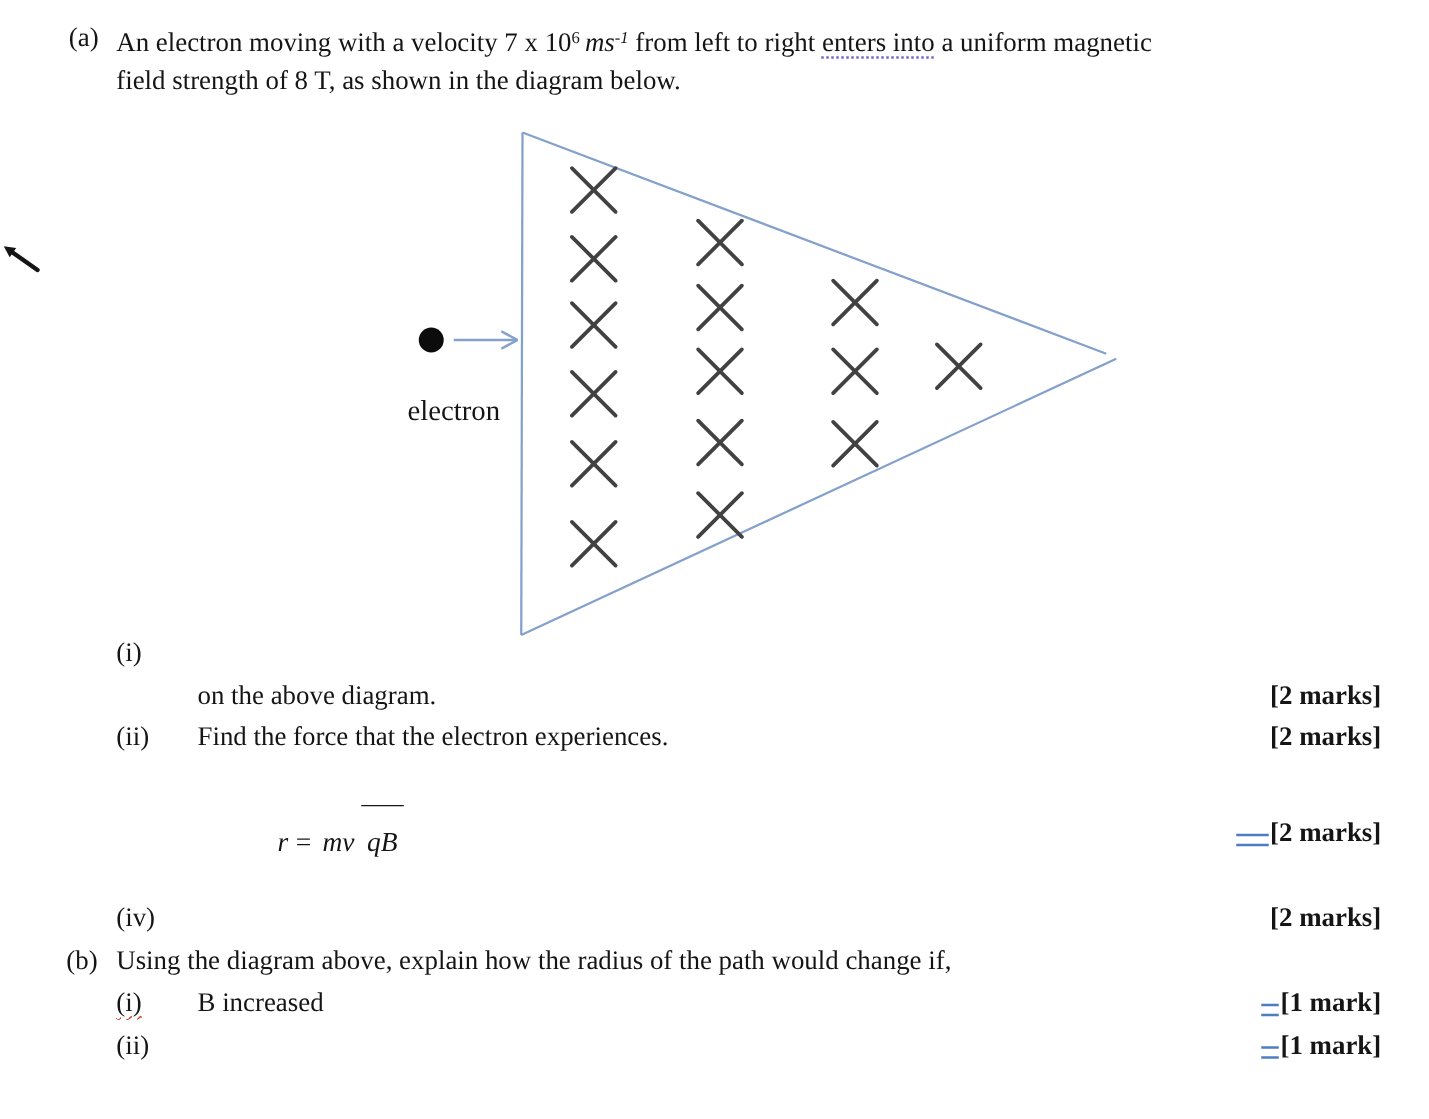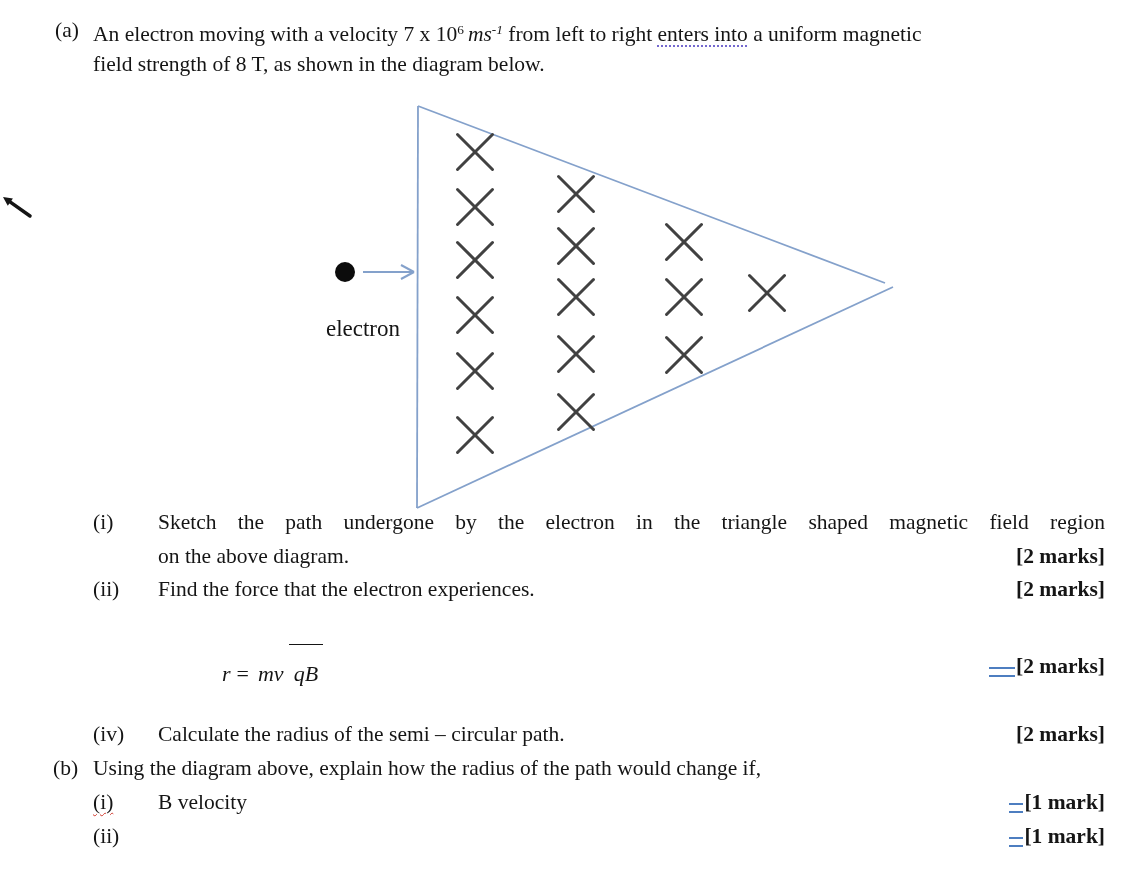--- a/index.html
+++ b/index.html
@@ -82,21 +82,20 @@
   <div class="row" style="top:16px">
     <span class="alabel">(a)</span>
     <span class="atext"><span>An electron moving with a velocity 7 x 10</span><span class="sup">6</span><span class="ital"><span>ms</span><span class="sup">-1</span></span><span> from left to right </span><span class="dotted" style="text-decoration-color: rgb(116, 104, 207);">enters into</span><span> a uniform magnetic</span></span>
   </div>
   <div class="row" style="top:50px">
     <span class="atext">field strength of 8 T, as shown in the diagram below.</span>
   </div>
 
   <div class="row" style="top:508px">
     <span class="num">(i)</span>
-    <span class="just">Sketch the path undergone by the electron in the triangle shaped magnetic field region</span>
   </div>
   <div class="row" style="top:542px">
     <span class="txt">on the above diagram.</span>
     <span class="marks">[2 marks]</span>
   </div>
 
   <div class="row" style="top:575px">
     <span class="num">(ii)</span>
     <span class="txt">Find the force that the electron experiences.</span>
     <span class="marks">[2 marks]</span>
@@ -110,32 +109,31 @@
       <span class="f-num">mv</span>
       <span class="f-den">qB</span>
     </span>
   </div>
   <div class="row" style="top:652px">
     <span class="marks"><span class="blue-ul w26" style="border-color: rgb(77, 126, 192);"></span><span>[2 marks]</span></span>
   </div>
 
   <div class="row" style="top:720px">
     <span class="num">(iv)</span>
-    <span class="txt">Calculate the radius of the semi – circular path.</span>
     <span class="marks">[2 marks]</span>
   </div>
 
   <div class="row" style="top:754px">
     <span class="alabel" style="left:53px">(b)</span>
     <span class="atext">Using the diagram above, explain how the radius of the path would change if,</span>
   </div>
 
   <div class="row" style="top:788px">
     <span class="num wavy" style="text-decoration-color: rgb(210, 59, 47);">(i)</span>
-    <span class="txt">B velocity</span>
+    <span class="txt">B increased</span>
     <span class="marks"><span class="blue-ul w14" style="border-color: rgb(77, 126, 192);"></span><span>[1 mark]</span></span>
   </div>
 
   <div class="row" style="top:822px">
     <span class="num">(ii)</span>
     <span class="marks"><span class="blue-ul w14" style="border-color: rgb(77, 126, 192);"></span><span>[1 mark]</span></span>
   </div>
 
 </div>
 

